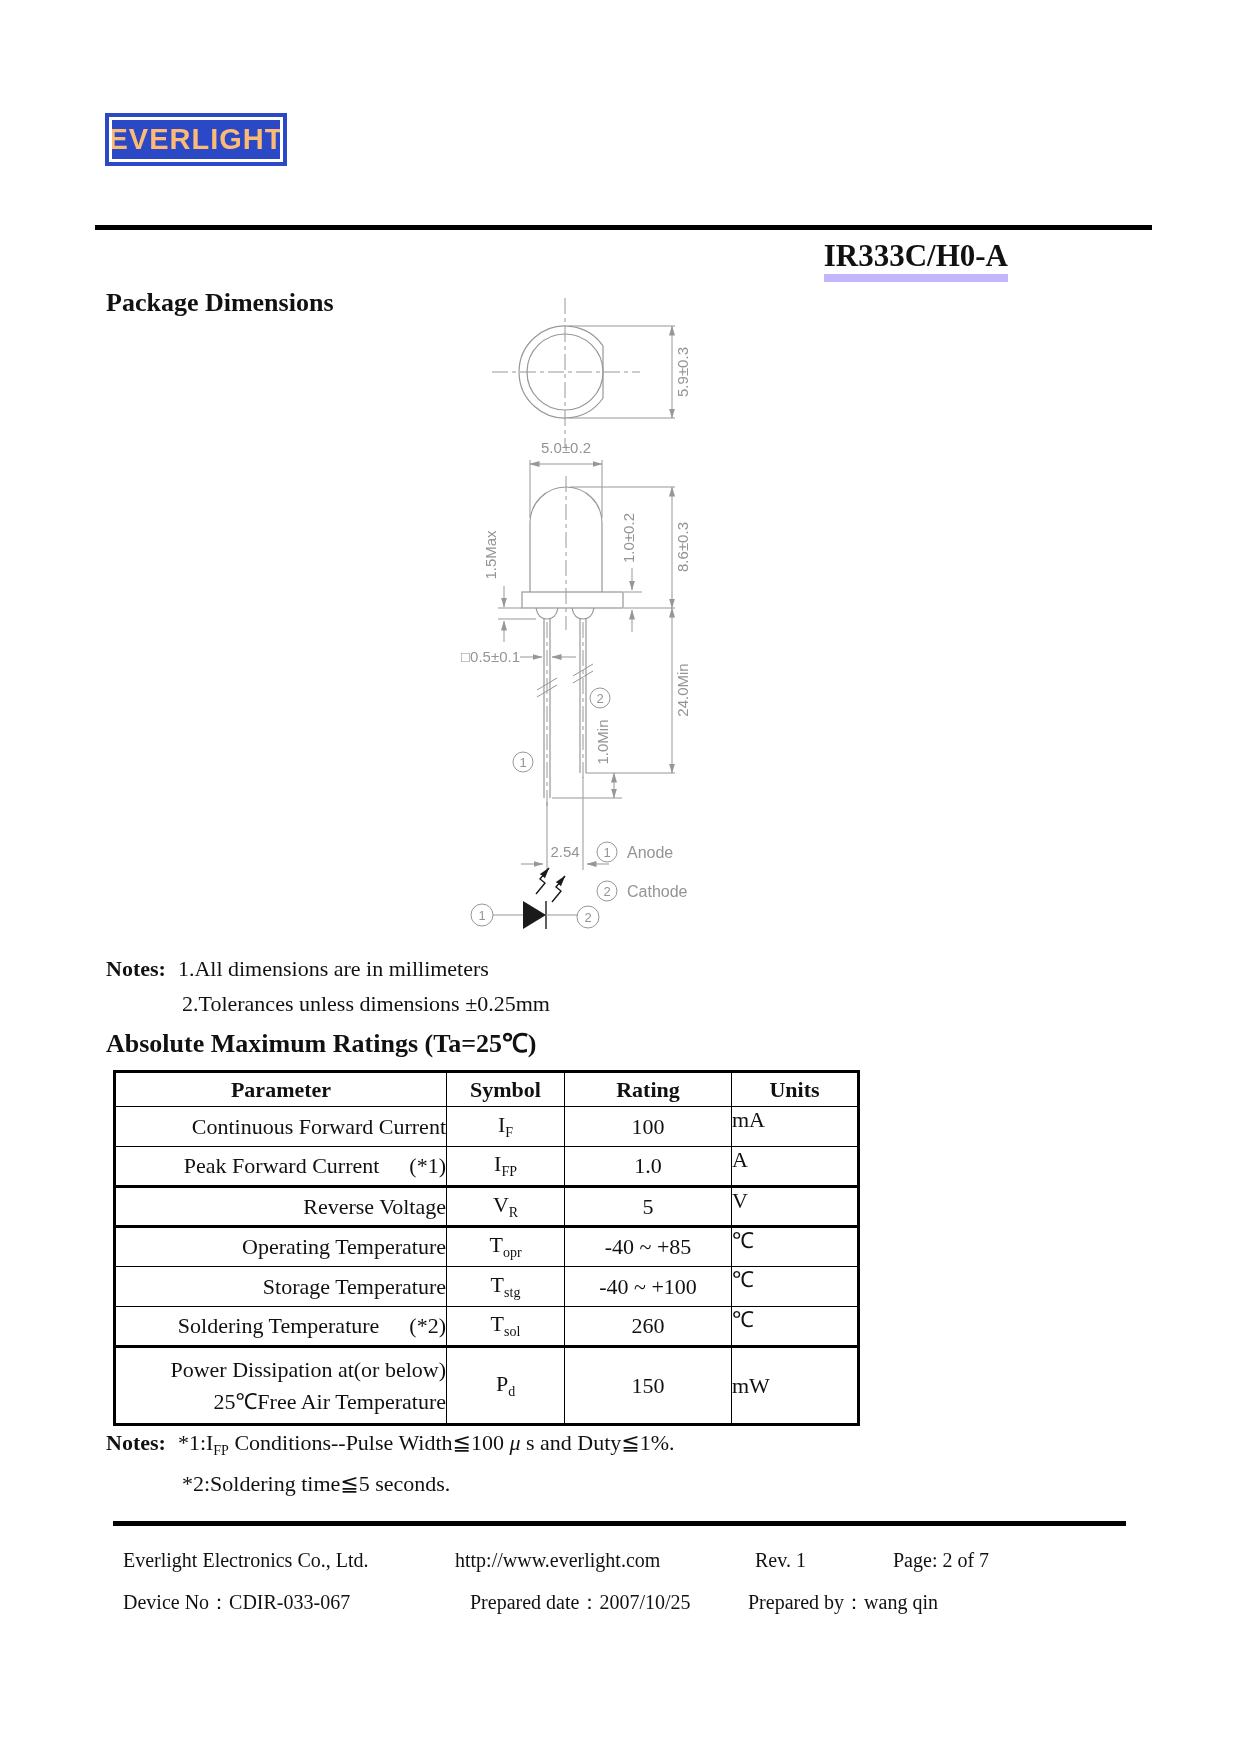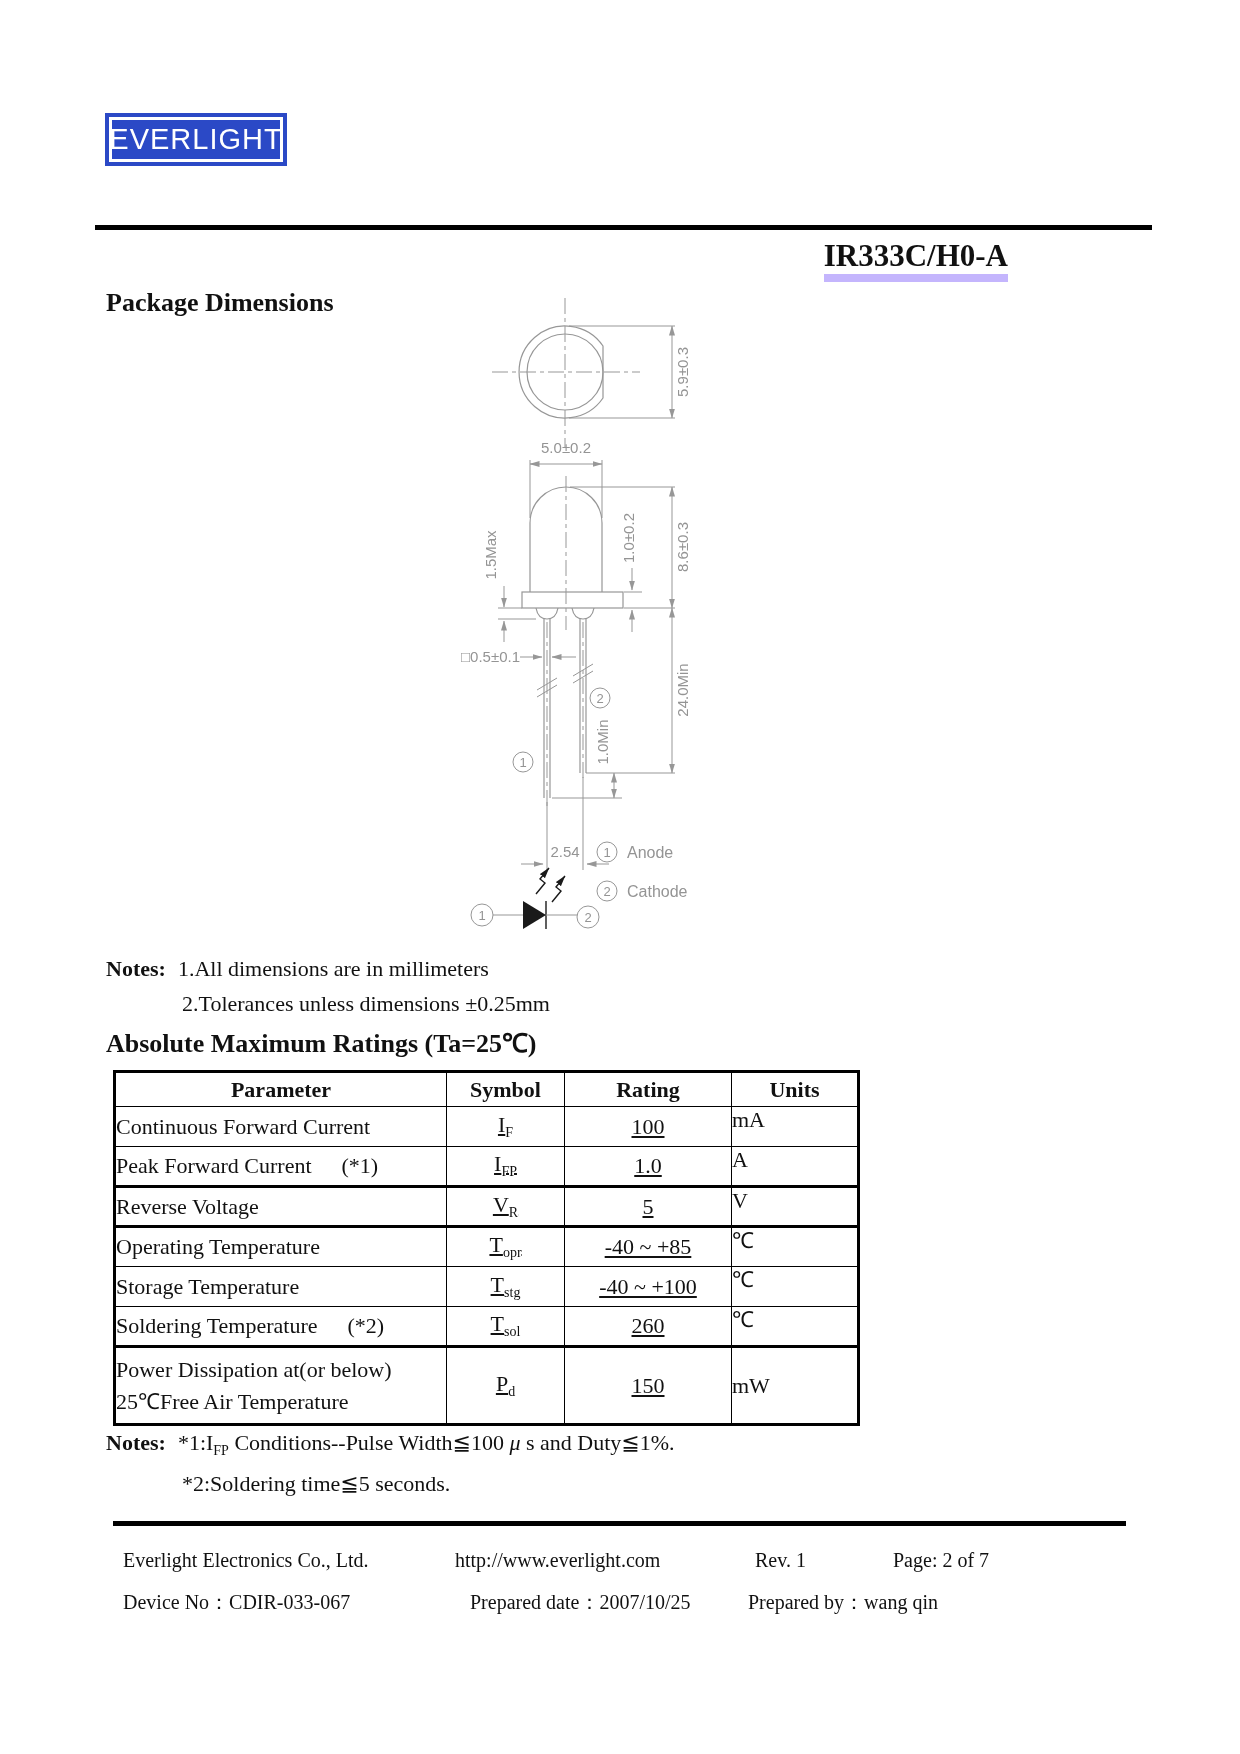--- a/index.html
+++ b/index.html
@@ -5,21 +5,21 @@
   html,body { margin:0; padding:0; background:#ffffff; }
   .page {
     position:relative; width:1240px; height:1754px; background:#ffffff;
     font-family:"Liberation Serif", serif; color:#111; overflow:hidden;
   }
   
   .logo { position:absolute; left:105px; top:113px; width:182px; height:53px;
           background:#2b49c6; display:flex; align-items:center; justify-content:center; }
   .logo::after { content:""; position:absolute; left:4px; top:4px; right:4px; bottom:4px;
           border:3px solid #ffffff; pointer-events:none; }
-  .logo span { color:#ffffff; font-family:"Liberation Sans", sans-serif; font-weight:normal;
+  .logo span { color:#fdba74; font-family:"Liberation Sans", sans-serif; font-weight:bold;
           font-size:29px; letter-spacing:1px; }
   
   .rule { position:absolute; background:#000; }
   .rule-top { left:95px; top:225px; width:1057px; height:5px; }
   .rule-bottom { left:113px; top:1521px; width:1013px; height:5px; }
   
   .part-number { position:absolute; top:238px; left:600px; width:408px; text-align:right;
           font-size:31px; font-weight:bold; }
   .part-number span { border-bottom:8px solid #c4b5fd; padding-bottom:1px; }
   .section-title { position:absolute; top:288px; left:106px; margin:0;
@@ -46,23 +46,23 @@
   .mu { font-style:italic; }
   
   .ratings-table { position:absolute; top:1070px; left:113px; width:744px;
           border-collapse:collapse; table-layout:fixed; border:3px solid #000;
           font-size:22px; }
   .ratings-table th, .ratings-table td { border:1.5px solid #000; padding:0; overflow:hidden;margin-left:35px; }
   .ratings-table th { font-size:22px; font-weight:bold; text-align:center; height:33px; }
   .ratings-table tr.data-row { height:40px; }
   .ratings-table tr.tall-row { height:78px; }
   .ratings-table tr.thick-bottom th, .ratings-table tr.thick-bottom td { border-bottom-width:3px; }
-  .cell-param { text-align:left; padding-left:6px; line-height:1.45; }
+  .cell-param { text-align:right; padding-left:6px; line-height:1.45; }
   .note-ref { margin-left:30px; }
-  .cell-sym, .cell-rating { text-align:center;text-decoration:underline; }
+  .cell-sym, .cell-rating { text-align:center; }
   .cell-units { text-align:left; vertical-align:top; padding-top:1px; line-height:1.15; }
   tr.tall-row .cell-units { vertical-align:middle; }
   
   .footer-item { position:absolute; font-size:20px; white-space:nowrap;font-family:Liberation Serif, serif; }
 </style>
 </head>
 <body>
 
 <div class="page">
 

